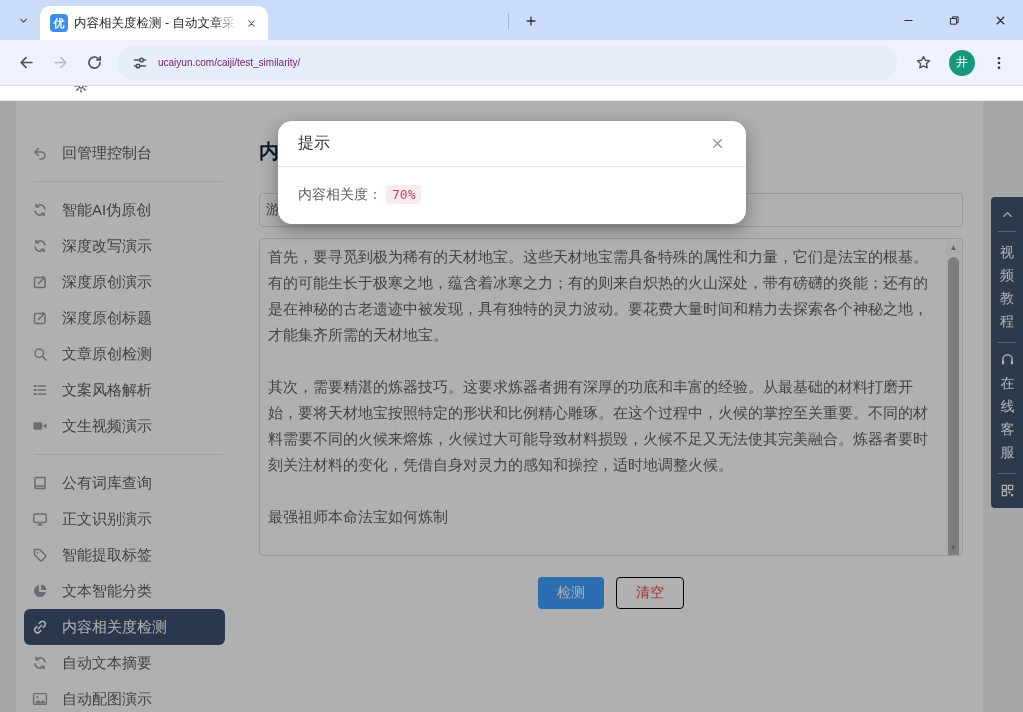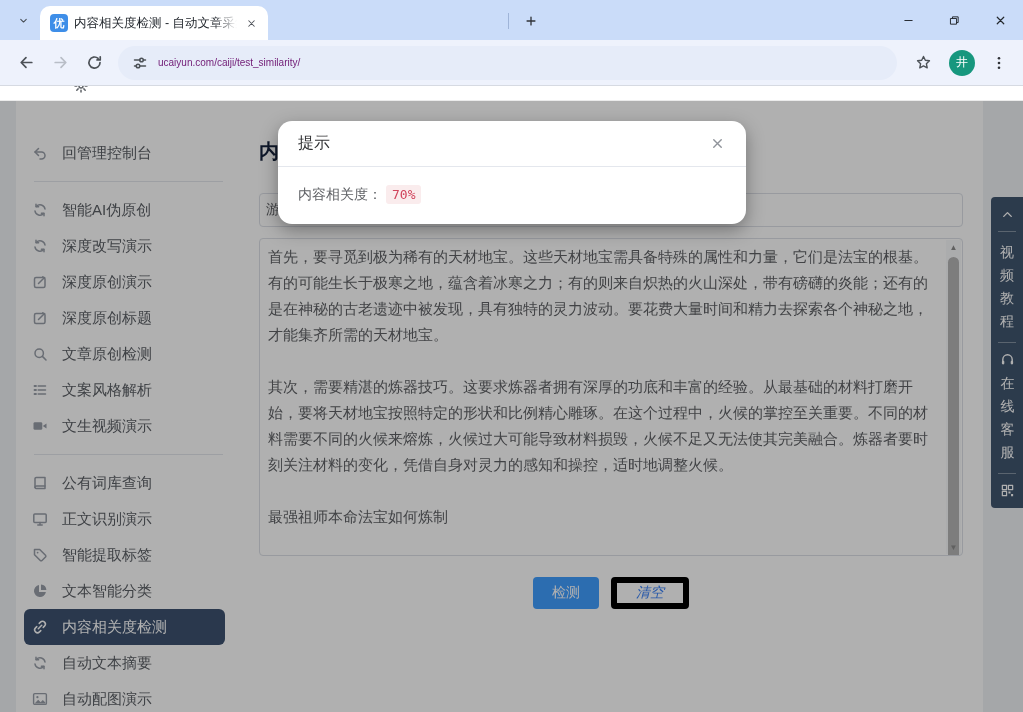--- a/index.html
+++ b/index.html
@@ -69,21 +69,21 @@
   .ta-text { position:absolute; inset:5px 24px 5px 8px; font-size:15px; line-height:26px; color:#606266;
              white-space:pre-wrap; overflow:hidden; }
   .ta-scroll { position:absolute; top:1px; right:1px; bottom:1px; width:15px; background:#f8f9fb; }
   .ta-arrow { height:14px; display:flex; align-items:center; justify-content:center; font-size:8px; color:#8b8b8b; }
   .ta-arrow.down { position:absolute; bottom:0; left:0; right:0; }
   .ta-thumb { position:absolute; left:2px; top:17px; width:11px; height:346px; border-radius:6px; background:#b5b5b5; }
 
   .btnrow { margin-top:21px; display:flex; justify-content:center; gap:12px;text-align:center; }
   .btn { height:32px; border-radius:4px; font-size:14px; display:flex; align-items:center; padding:0 19px; cursor:pointer; }
   .btn.primary { background:var(--primary); color:#fff; }
-  .btn.plain { background:#fff; border:6px solid #000000; color:#3b82f6;font-style:italic; }
+  .btn.plain { background:#fff; border:1px solid #000000; color:#ef4444; }
 
   
   .side-toolbar { position:absolute; right:0; top:111px; width:32px; background:var(--side-toolbar); color:#fff;
                   border-radius:4px 0 0 4px; z-index:30; display:flex; flex-direction:column; align-items:center;
                   padding:10px 0 10px; }
   .st-div { width:18px; border-top:1px solid rgba(255,255,255,.35); margin:9px 0; }
   .st-btn .ic, .st-ic { width:15px; height:15px; color:#fff; display:block; }
   .vtext { width:14px; font-size:14px; line-height:23px; word-break:break-all; text-align:center; }
   .st-item { display:flex; flex-direction:column; align-items:flex-end; gap:5px; cursor:pointer;font-family:Liberation Serif, serif; }
 

